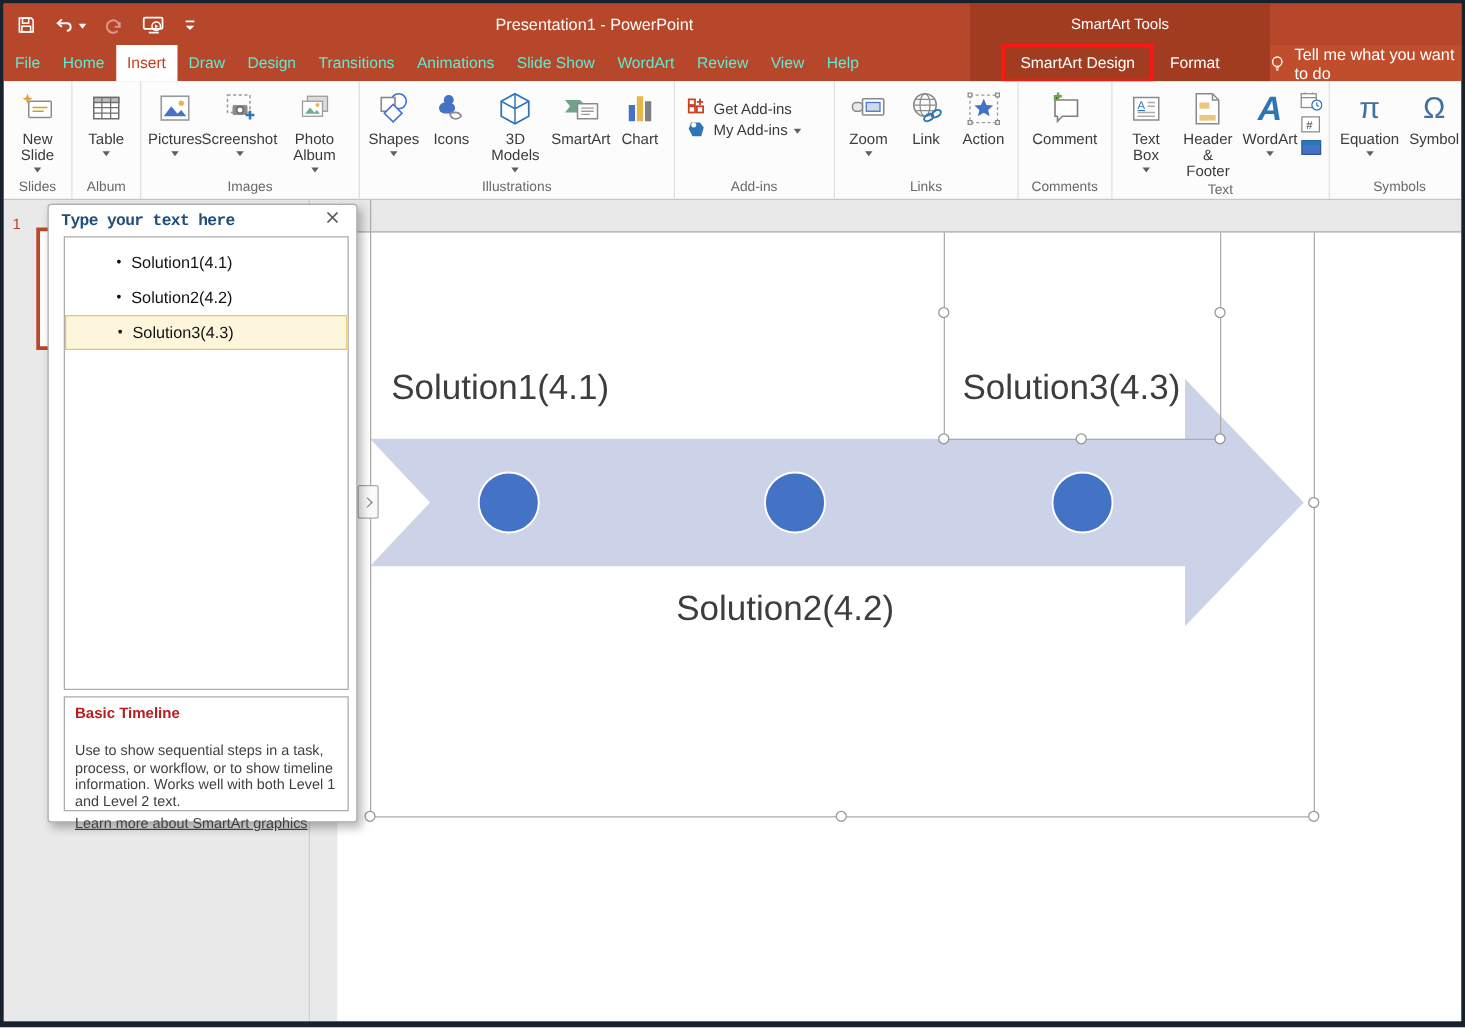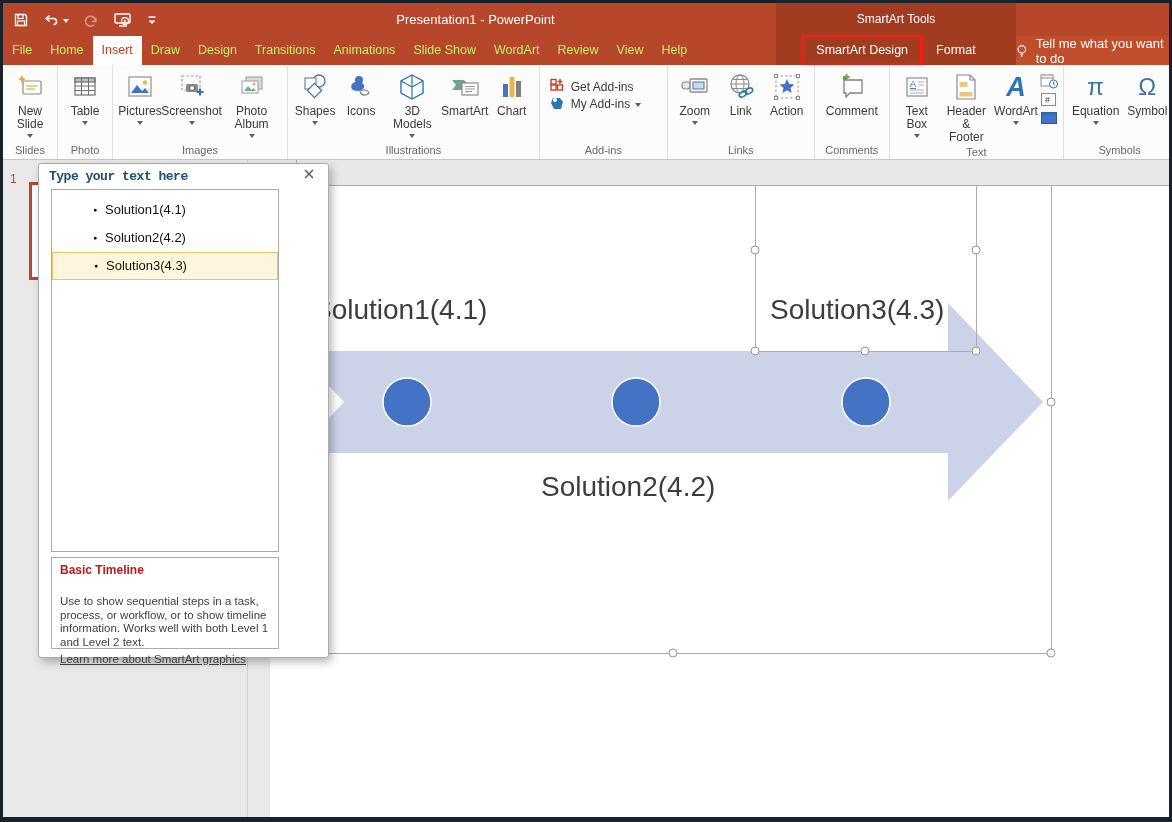--- a/index.html
+++ b/index.html
@@ -13,21 +13,21 @@
   #ctx-label { position:absolute; left:0; top:9px; width:100%; text-align:center; color:#fff; font-size:12px; }
   #qat { position:absolute; left:10px; top:0; height:33px; display:flex; align-items:center; gap:14px; }
   .qbtn { display:flex; align-items:center; gap:3px; }
   #title { position:absolute; left:0; top:9px; width:945px; text-align:center; color:#fff; font-size:13px; }
 
   
   #tabrow { position:absolute; left:0; top:33px; width:100%; height:29px; background:#B7472A; }
   #tellme-block { position:absolute; left:1013px; top:0; right:0; height:29px; background:#C04E2C;
                   display:flex; align-items:center; gap:8px; padding-left:0; color:#fff; font-size:13px; }
   #maintabs { position:absolute; left:0; top:0; height:29px; display:flex; }
-  .tab { padding:0 9px; line-height:29px; font-size:12.5px; color:#bef264; white-space:nowrap; cursor:default; }
+  .tab { padding:0 9px; line-height:29px; font-size:12.5px; color:#5eead4; white-space:nowrap; cursor:default; }
   .tab.active { background:#fff; color:#C43E1C; }
   #ctxtabs { position:absolute; left:773px; top:0; width:240px; height:29px; background:#A23C20;
              display:flex; align-items:center; justify-content:center; gap:4px; }
   .ctab { padding:0 12px; line-height:25px; font-size:12.5px; color:#fff; white-space:nowrap; }
   .ctab.annotated { outline:3px solid #F81A12; outline-offset:0px; }
 
   
   #ribbon { position:absolute; left:0; top:62px; width:100%; height:95px; background:#FCFCFC;
             border-bottom:1px solid #C6C6C6; display:flex; }
   .rgroup { display:flex; flex-direction:column; border-right:1px solid #E0E0E0; }
@@ -56,21 +56,21 @@
   .hline { position:absolute; height:1px; background:#ACACAC; }
   .handle { position:absolute; width:9px; height:9px; border:1.5px solid #979797; border-radius:50%;
             background:#fff; transform:translate(-50%,-50%); }
   #collapse-btn { position:absolute; left:16px; top:228px; width:17px; height:27px; background:#FAFAFA;
                   border:1px solid #ABABAB; border-radius:2px; display:flex; align-items:center; justify-content:center; }
   .chev-right { width:6px; height:6px; border-right:1.5px solid #8a8a8a; border-bottom:1.5px solid #8a8a8a;
                 transform:rotate(-45deg); margin-right:2px; }
   .slide-label { position:absolute; font-size:28px; color:#3d3d3d; white-space:nowrap; }
 
   
-  #textpane { position:absolute; left:35px; top:160px; width:291px; height:495px; background:#fff;
+  #textpane { position:absolute; left:35px; top:160px; width:248px; height:495px; background:#fff;
               border:1px solid #ACACAC; border-radius:3px; box-shadow:3px 4px 8px rgba(0,0,0,0.28); }
   #tp-header { position:absolute; left:10px; top:5px; font-family:"Liberation Mono", monospace;
                font-weight:bold; font-size:13px; color:#1F4E79; letter-spacing:-0.5px; }
   #tp-close { position:absolute; right:8px; top:5px; width:16px; height:16px; color:#555; font-size:13px;
               line-height:16px; text-align:center; }
   #tp-list { position:absolute; left:12px; top:25px; width:228px; height:363px; border:1px solid #ABABAB; background:#fff; overflow:hidden; }
   .tp-item { position:relative; height:28px; line-height:28px; font-size:13px; color:#111; padding-left:53px; }
   .tp-item::before { content:"●"; position:absolute; left:41px; font-size:7px; color:#111; }
   .tp-item.selected { background:#FDF5DC; border:1px solid #E9C55F; line-height:26px; }
   #tp-list .pad { height:6px; }
@@ -183,21 +183,21 @@
             <svg width="28" height="28" viewBox="0 0 28 28">
               <rect x="4" y="5" width="20" height="17" fill="#fff" stroke="#6f6f6f" stroke-width="1.2"></rect>
               <rect x="4" y="5" width="20" height="4" fill="#bfbfbf" stroke="#6f6f6f" stroke-width="1.2"></rect>
               <path d="M10.5 5v17M17.5 5v17M4 13h20M4 17.5h20" stroke="#6f6f6f" stroke-width="1"></path>
             </svg>
           </span>
           <span>Table</span>
           <span class="cdown"></span>
         </div>
       </div>
-      <div class="glabel">Photo</div>
+      <div class="glabel">Album</div>
     </div>
 
     <div class="rgroup">
       <div class="gbtns">
         <div class="bb">
           <span class="ic">
             <svg width="30" height="30" viewBox="0 0 30 30">
               <rect x="4" y="5" width="22" height="19" fill="#fff" stroke="#9a9a9a" stroke-width="1.3"></rect>
               <circle cx="20" cy="10.5" r="2.2" fill="#E6B84C"></circle>
               <path d="M6 21l6-8 5 6 3-3 4 5z" fill="#4472C4"></path>

